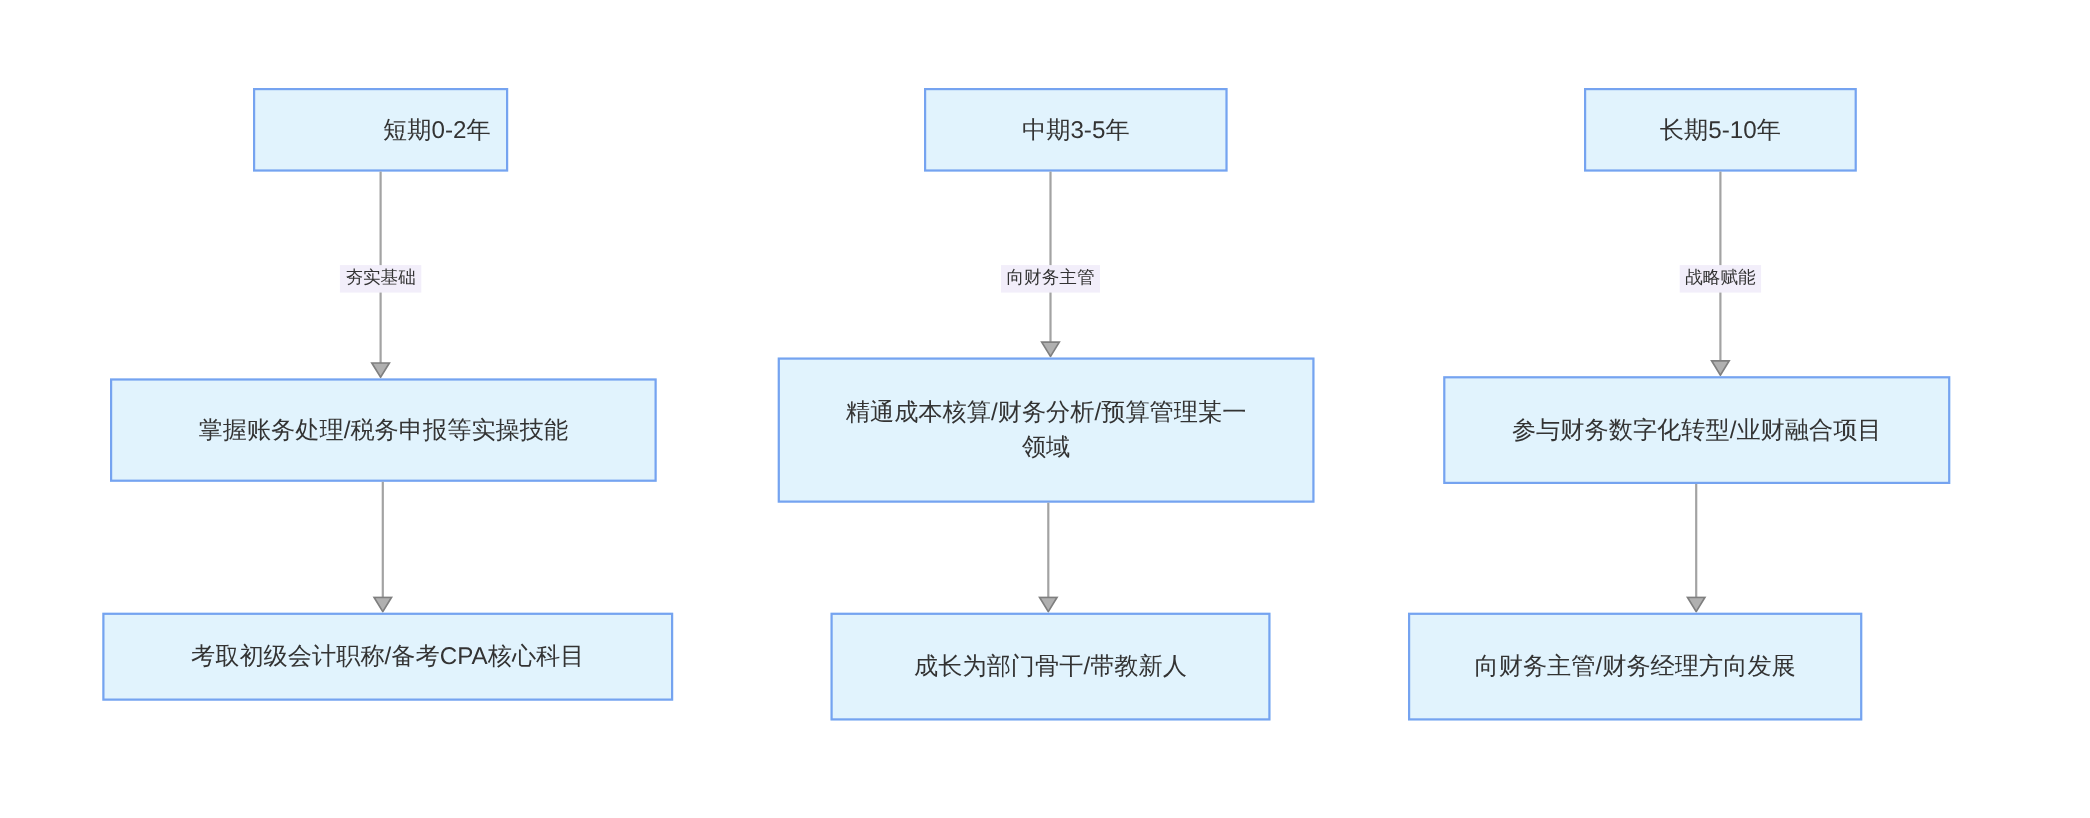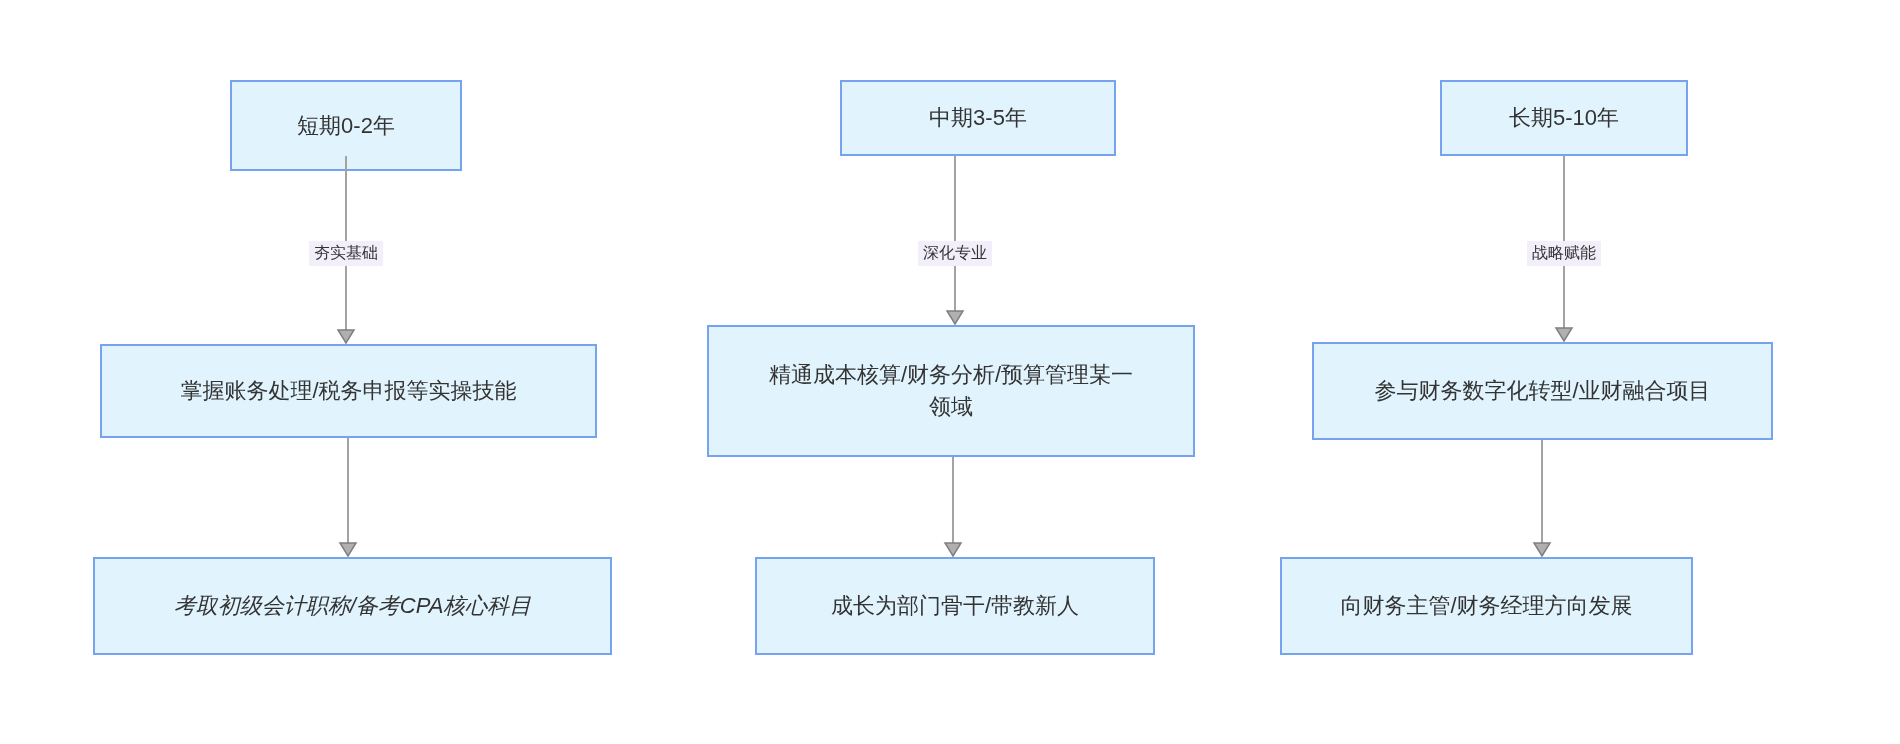--- a/index.html
+++ b/index.html
@@ -59,26 +59,26 @@
     height: calc(100% - 13px);
     background: var(--arrow);
   }
   .arrow svg.head {
     position: absolute;
     left: 0; bottom: 0;
     display: block;
   }
 
   
-  .c0-h  { left: 230px;  top: 80px;  width: 232px; height: 91px; }
+  .c0-h  { left: 230px;  top: 80px;  width: 232px; height: 76px; justify-content: flex-end; }
   .c0-a1 { left: 336px;  top: 156px; height: 188px; }
   .c0-l  { left: 346px;  top: 241px; }
   .c0-b2 { left: 100px;  top: 344px; width: 497px; height: 94px; }
   .c0-a2 { left: 338px;  top: 438px; height: 119px; }
-  .c0-b3 { left: 93px;   top: 557px; width: 519px; height: 98px; font-style: italic; }
+  .c0-b3 { left: 93px;   top: 557px; width: 519px; height: 80px; }
 
   
   .c1-h  { left: 840px;  top: 80px;  width: 276px; height: 76px; }
   .c1-a1 { left: 945px;  top: 156px; height: 169px; }
   .c1-l  { left: 955px;  top: 241px; }
   .c1-b2 { left: 707px;  top: 325px; width: 488px; height: 132px; }
   .c1-a2 { left: 943px;  top: 457px; height: 100px; }
   .c1-b3 { left: 755px;  top: 557px; width: 400px; height: 98px; }
 
   
@@ -119,21 +119,21 @@
 
   <div class="node c1-h">
     <span class="txt">中期3-5年</span>
   </div>
   <div class="arrow c1-a1">
     <div class="line"></div>
     <svg class="head" width="20" height="15" viewBox="0 0 20 15">
       <path d="M2 1 L18 1 L10 14 Z" fill="var(--arrow-head)" stroke="var(--arrow-head-stroke)" stroke-width="1.5"></path>
     </svg>
   </div>
-  <div class="edge-label c1-l">深化专业</div>
+  <div class="edge-label c1-l">向财务主管</div>
   <div class="node c1-b2">
     <span class="txt wrap">精通成本核算/财务分析/预算管理某一领域</span>
   </div>
   <div class="arrow c1-a2">
     <div class="line"></div>
     <svg class="head" width="20" height="15" viewBox="0 0 20 15">
       <path d="M2 1 L18 1 L10 14 Z" fill="var(--arrow-head)" stroke="var(--arrow-head-stroke)" stroke-width="1.5"></path>
     </svg>
   </div>
   <div class="node c1-b3">

